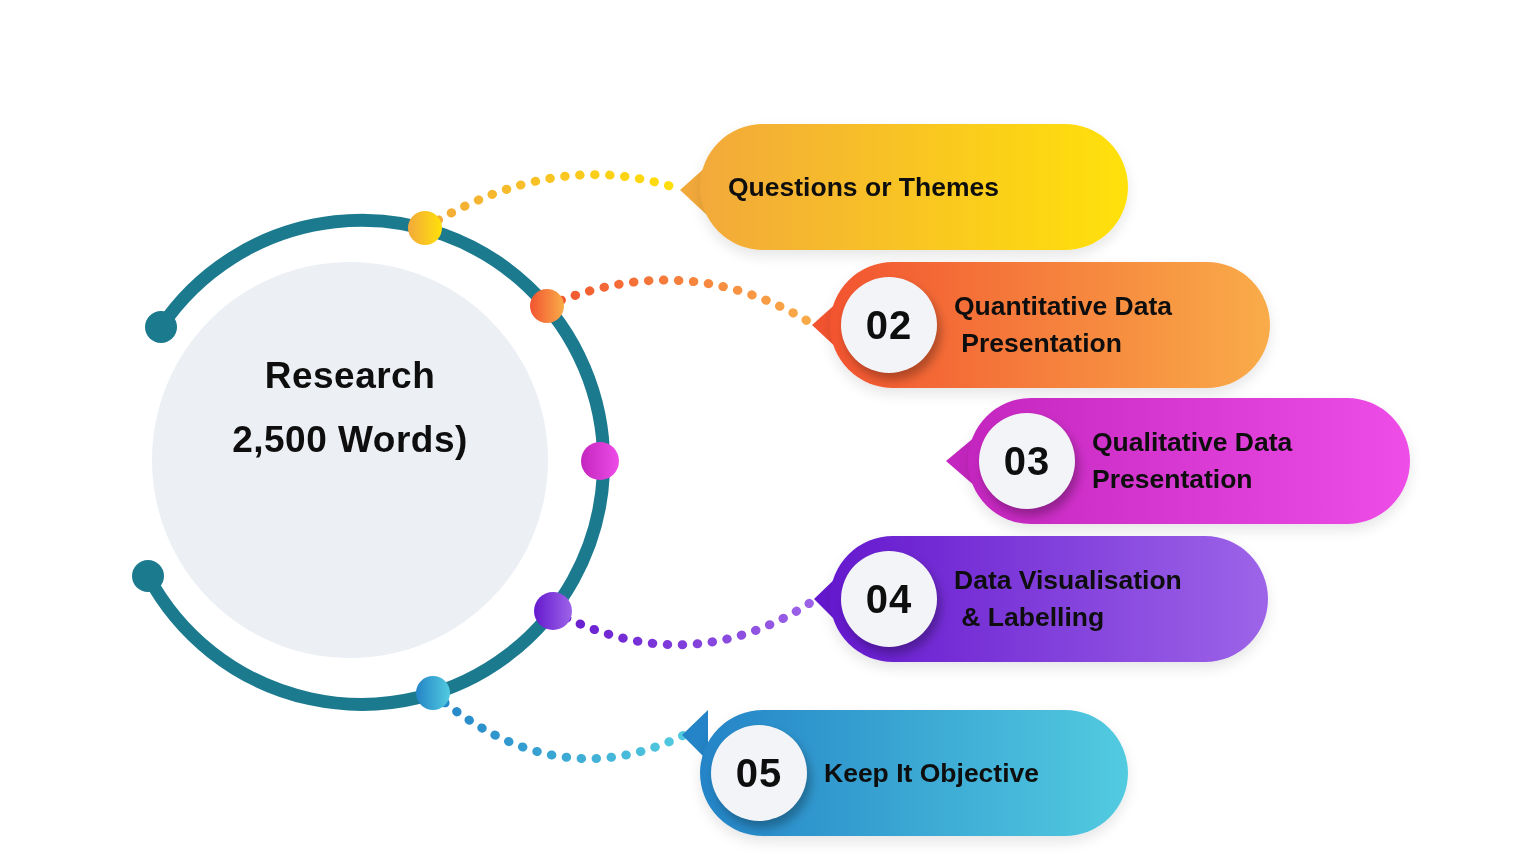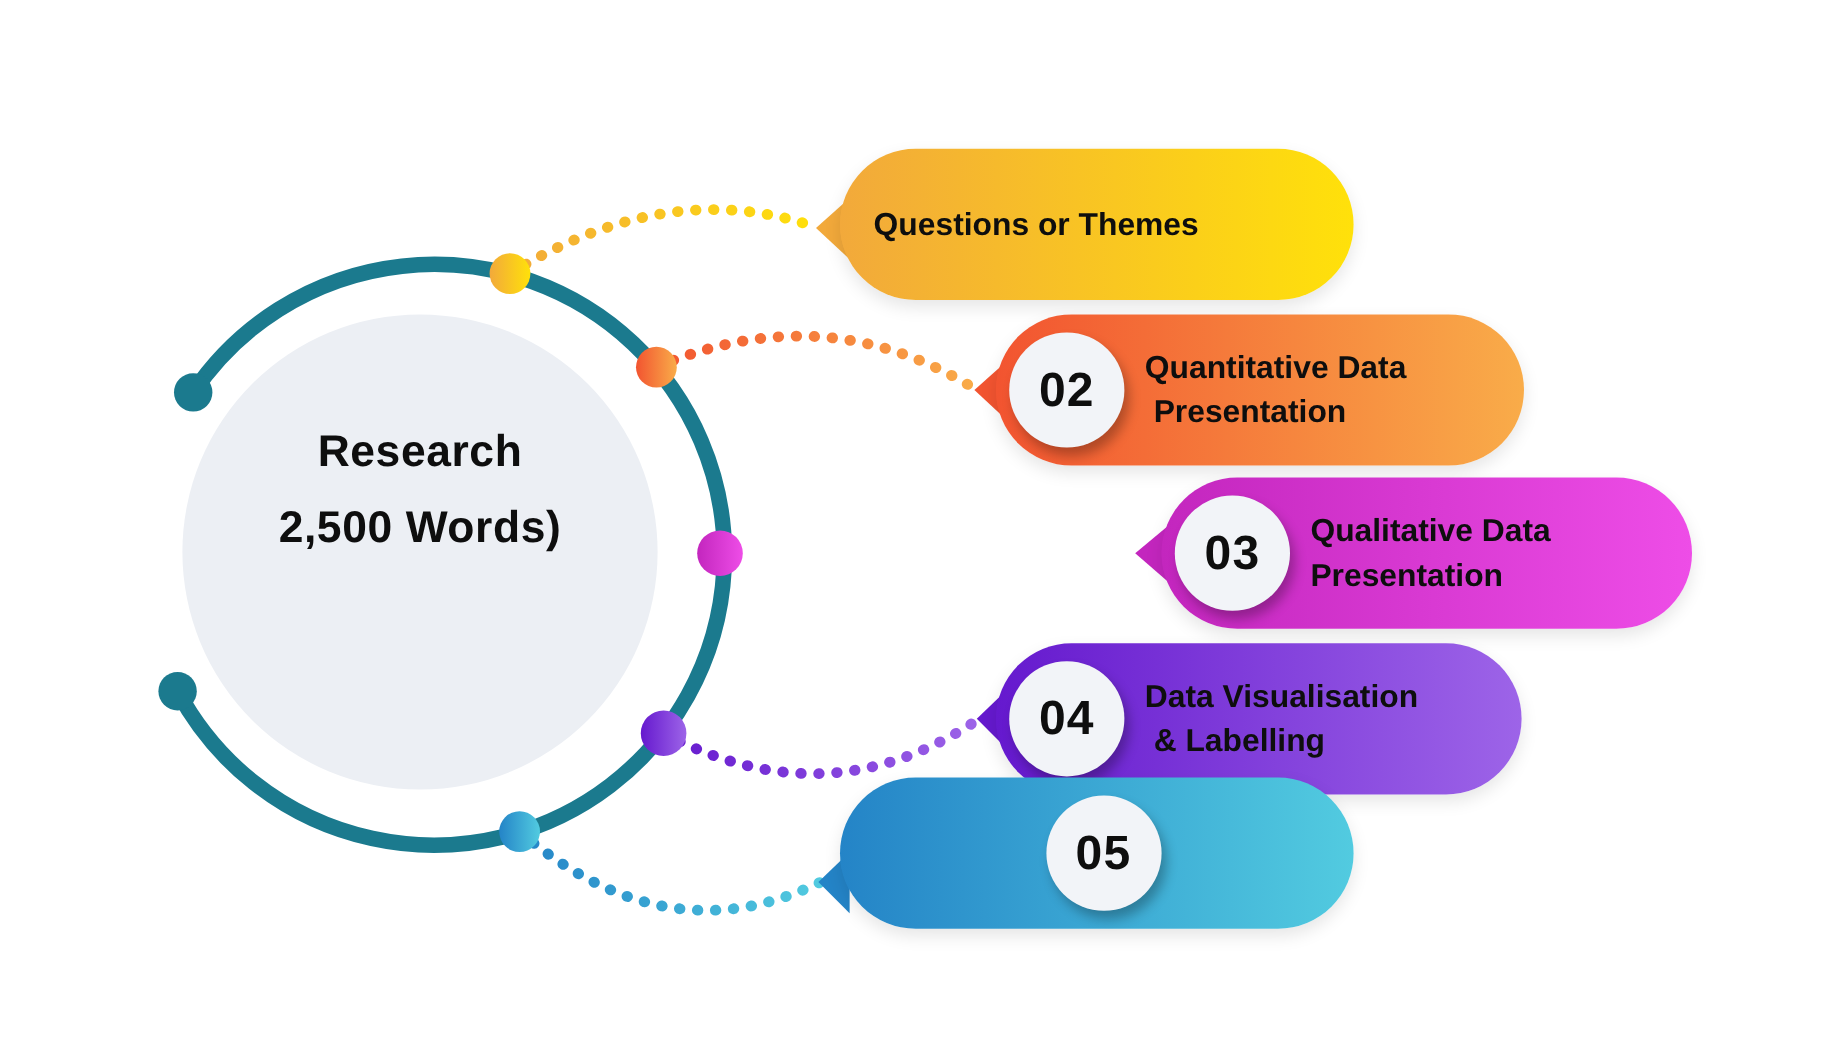--- a/index.html
+++ b/index.html
@@ -28,21 +28,21 @@
     display:flex;align-items:center;justify-content:center;
     font-weight:bold;font-size:40px;letter-spacing:1px;color:#0e0e0e;
     box-shadow:4px 7px 10px rgba(0,0,0,0.28);
   }
   .pill-text{margin-left:17px;font-weight:bold;font-size:26.5px;line-height:37px;}
   .pill-line{white-space:pre;}
   .pill-0{left:700px;top:124px;width:428px;}
   .pill-1{left:830px;top:262px;width:440px;}
   .pill-2{left:968px;top:398px;width:442px;}
   .pill-3{left:830px;top:536px;width:438px;}
-  .pill-4{left:700px;top:648px;width:428px;justify-content:center;}
+  .pill-4{left:700px;top:710px;width:428px;}
 </style>
 </head>
 <body>
 
 <svg id="bg-svg" viewBox="0 0 1536 864">
   <defs>
     <linearGradient id="pg0" x1="0" y1="0" x2="1" y2="0">
       <stop offset="0" stop-color="#F2A93B"></stop>
       <stop offset="1" stop-color="#FFE10A"></stop>
     </linearGradient>
@@ -127,13 +127,17 @@
   <div class="pill-text">
     <div class="pill-line">Data Visualisation</div>
     <div class="pill-line"> &amp; Labelling</div>
   </div>
 </div>
 
 <div class="pill pill-4" style="--c1: #2484C7; --c2: #52CBE0;">
   <div class="num-circle">
     <span>05</span>
   </div>
+  <div class="pill-text">
+    <div class="pill-line">Keep It Objective</div>
+    <div class="pill-line"></div>
+  </div>
 </div>
 
 </body></html>

